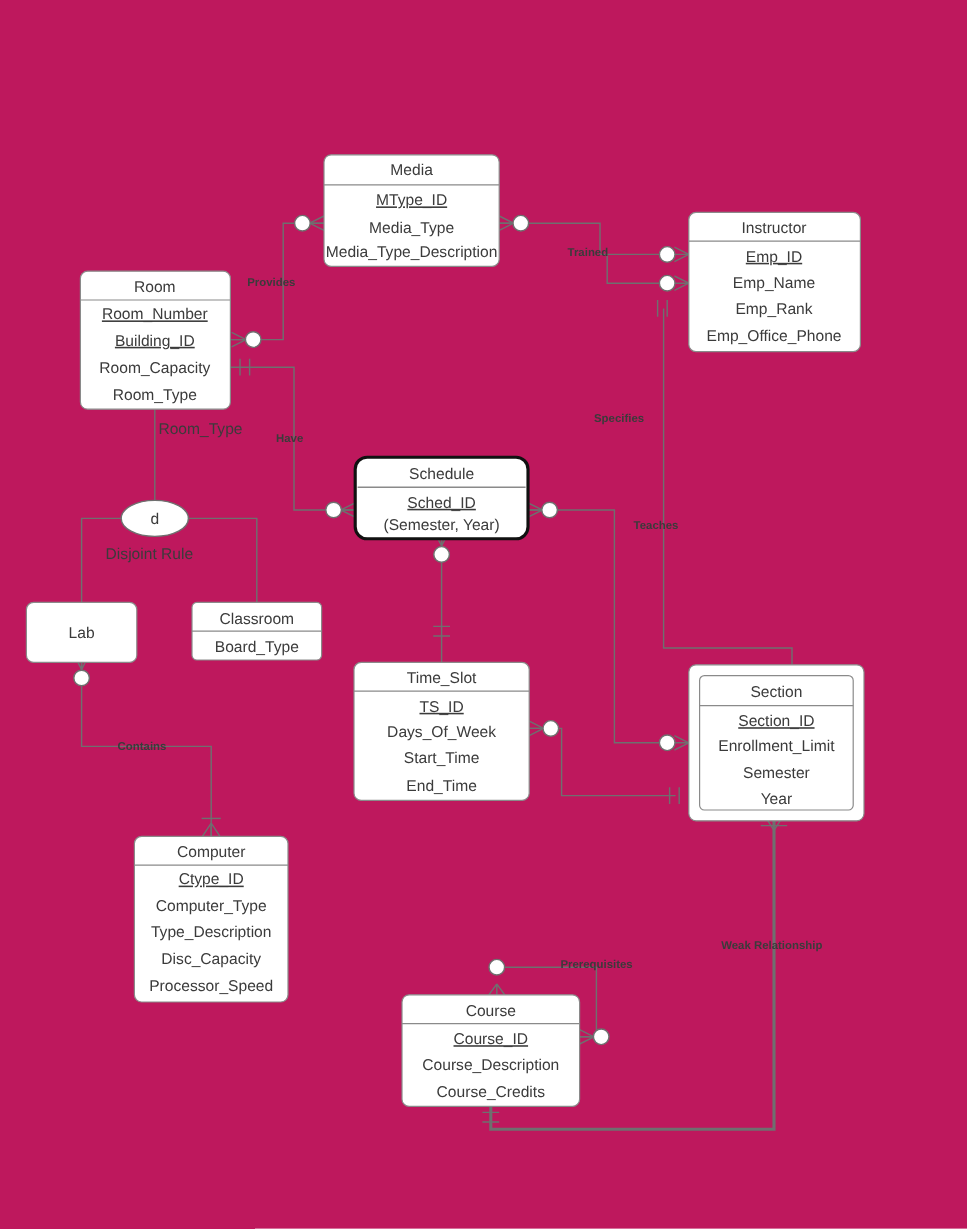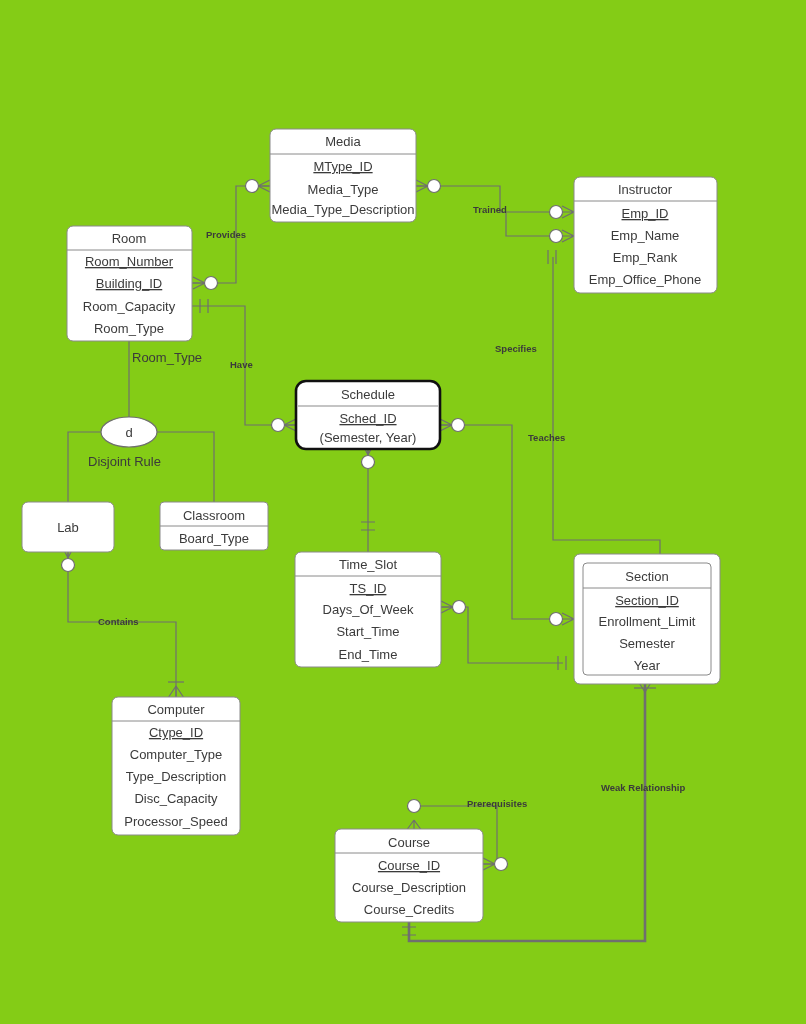--- a/index.html
+++ b/index.html
@@ -4,21 +4,21 @@
 <style>
   html, body {
     margin: 0;
     padding: 0;
     background: #ffffff;
   }
   #canvas {
     position: relative;
     width: 806px;
     height: 1024px;
-    background: #84cc16;
+    background: #be185d;
     font-family: "Liberation Sans", sans-serif;
     overflow: hidden;
   }
   #er-svg {
     position: absolute;
     left: 0;
     top: 0;
     width: 806px;
     height: 1024px;
   }

